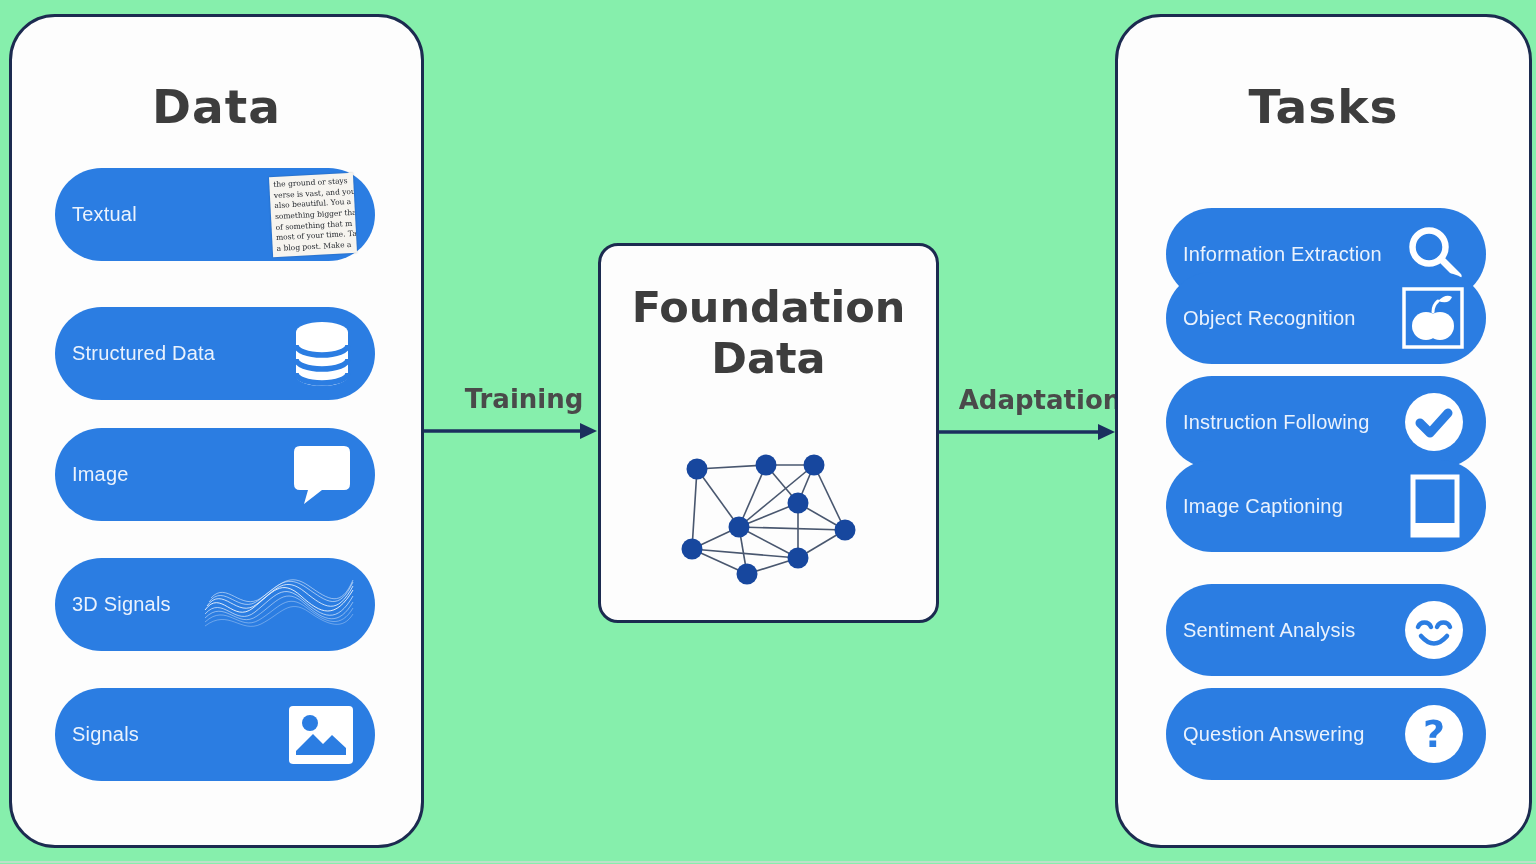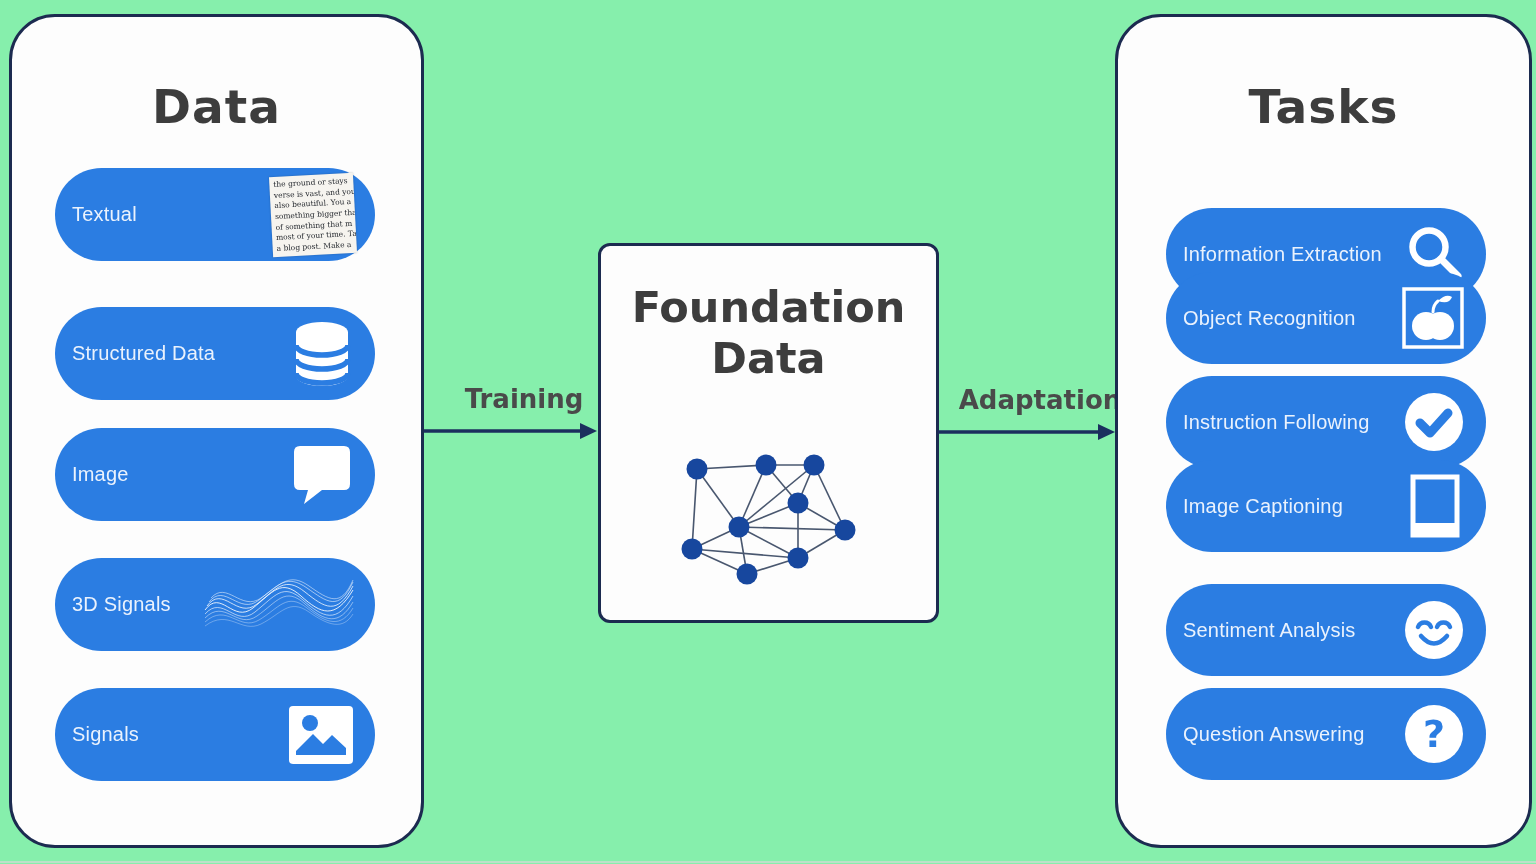--- a/index.html
+++ b/index.html
@@ -38,21 +38,21 @@
     overflow:hidden; padding:3px 2px 2px 4px; box-shadow:0 0 2px rgba(0,0,0,.25);
   }
   .snippet div {
     font-family:"DejaVu Serif", serif; font-size:7.5px; line-height:1.42;
     color:#24282e; white-space:nowrap;
   }
 
   
   .center-box {
     position:absolute; left:598px; top:243px; width:341px; height:380px;
-    background:#fdfdfd; border:3px solid #1c2b50; border-radius:12px;
+    background:#fdfdfd; border:3px solid #1c2b50; border-radius:20px;
   }
   .center-title {
     margin-top:36px; text-align:center;
     font-family:"DejaVu Sans", sans-serif; font-weight:bold;
     font-size:43px; line-height:1.18; color:#3d3d3d;
   }
   .net-svg { position:absolute; left:64px; top:190px; }
 
   
   .arrow-svg { position:absolute; }

